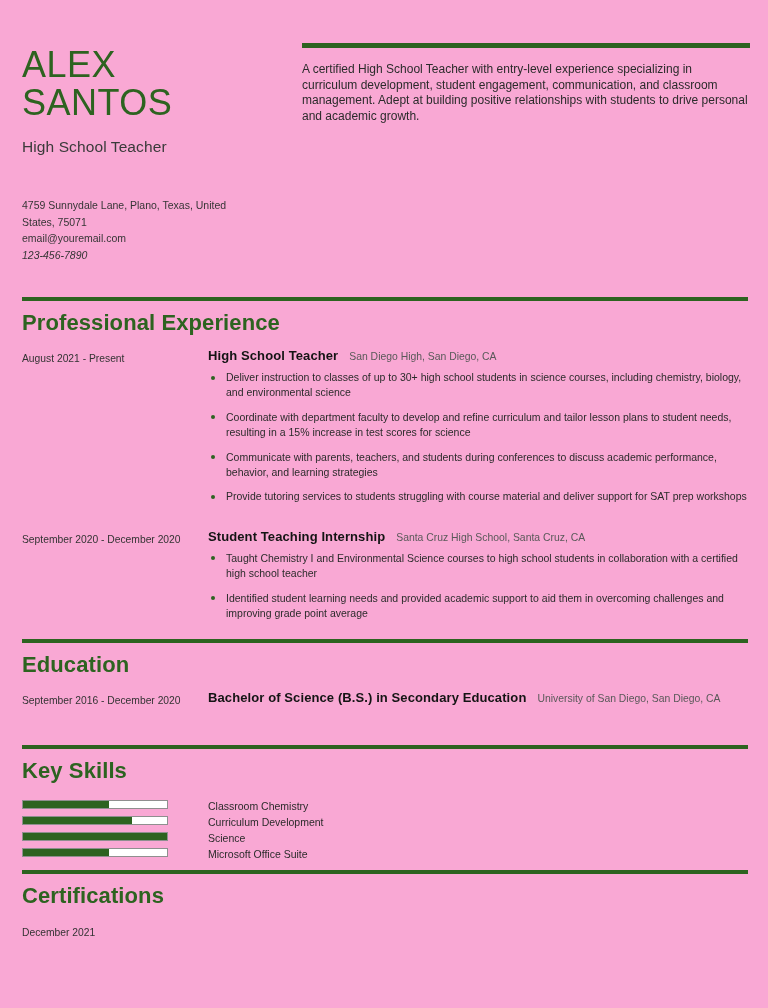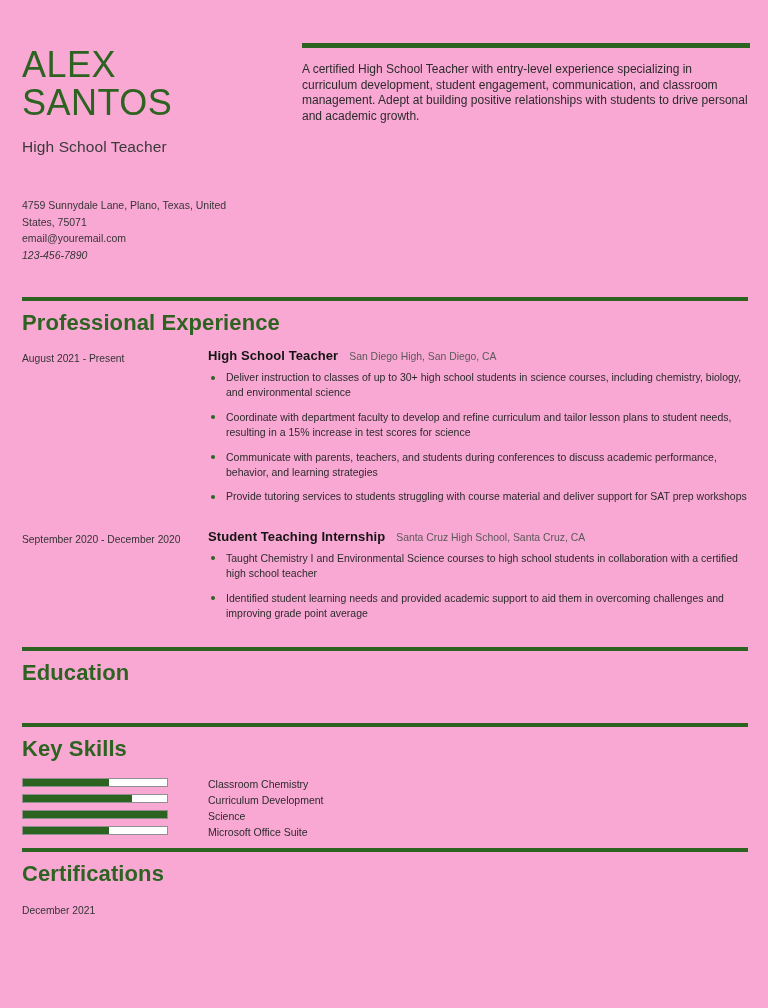--- a/index.html
+++ b/index.html
@@ -241,24 +241,33 @@
           <span class="entry-org">Santa Cruz High School, Santa Cruz, CA</span>
         </div>
         <ul class="bullets">
           <li><span class="dot"></span><span>Taught Chemistry I and Environmental Science courses to high school students in collaboration with a certified high school teacher</span></li>
           <li><span class="dot"></span><span>Identified student learning needs and provided academic support to aid them in overcoming challenges and improving grade point average</span></li>
         </ul>
       </div>
     </div>
   </div>
 
-  <div class="section" style="margin-top:26px;">
+  <div class="section" style="margin-top:18px;">
     <div class="section-rule"></div>
     <div class="section-title">Education</div>
 
+    <div class="entry">
+      <div class="entry-date">September 2016 - December 2020</div>
+      <div class="entry-body">
+        <div class="entry-heading">
+          <span class="entry-role">Bachelor of Science (B.S.) in Secondary Education</span>
+          <span class="entry-org">University of San Diego, San Diego, CA</span>
+        </div>
+      </div>
+    </div>
   </div>
 
   <div class="section" style="margin-top:37px;">
     <div class="section-rule"></div>
     <div class="section-title">Key Skills</div>
 
     <div class="skills-wrap">
       <div class="skill-bars">
         <div class="skill-row-bar">
             <span class="fill" style="width: 60%;"></span>

